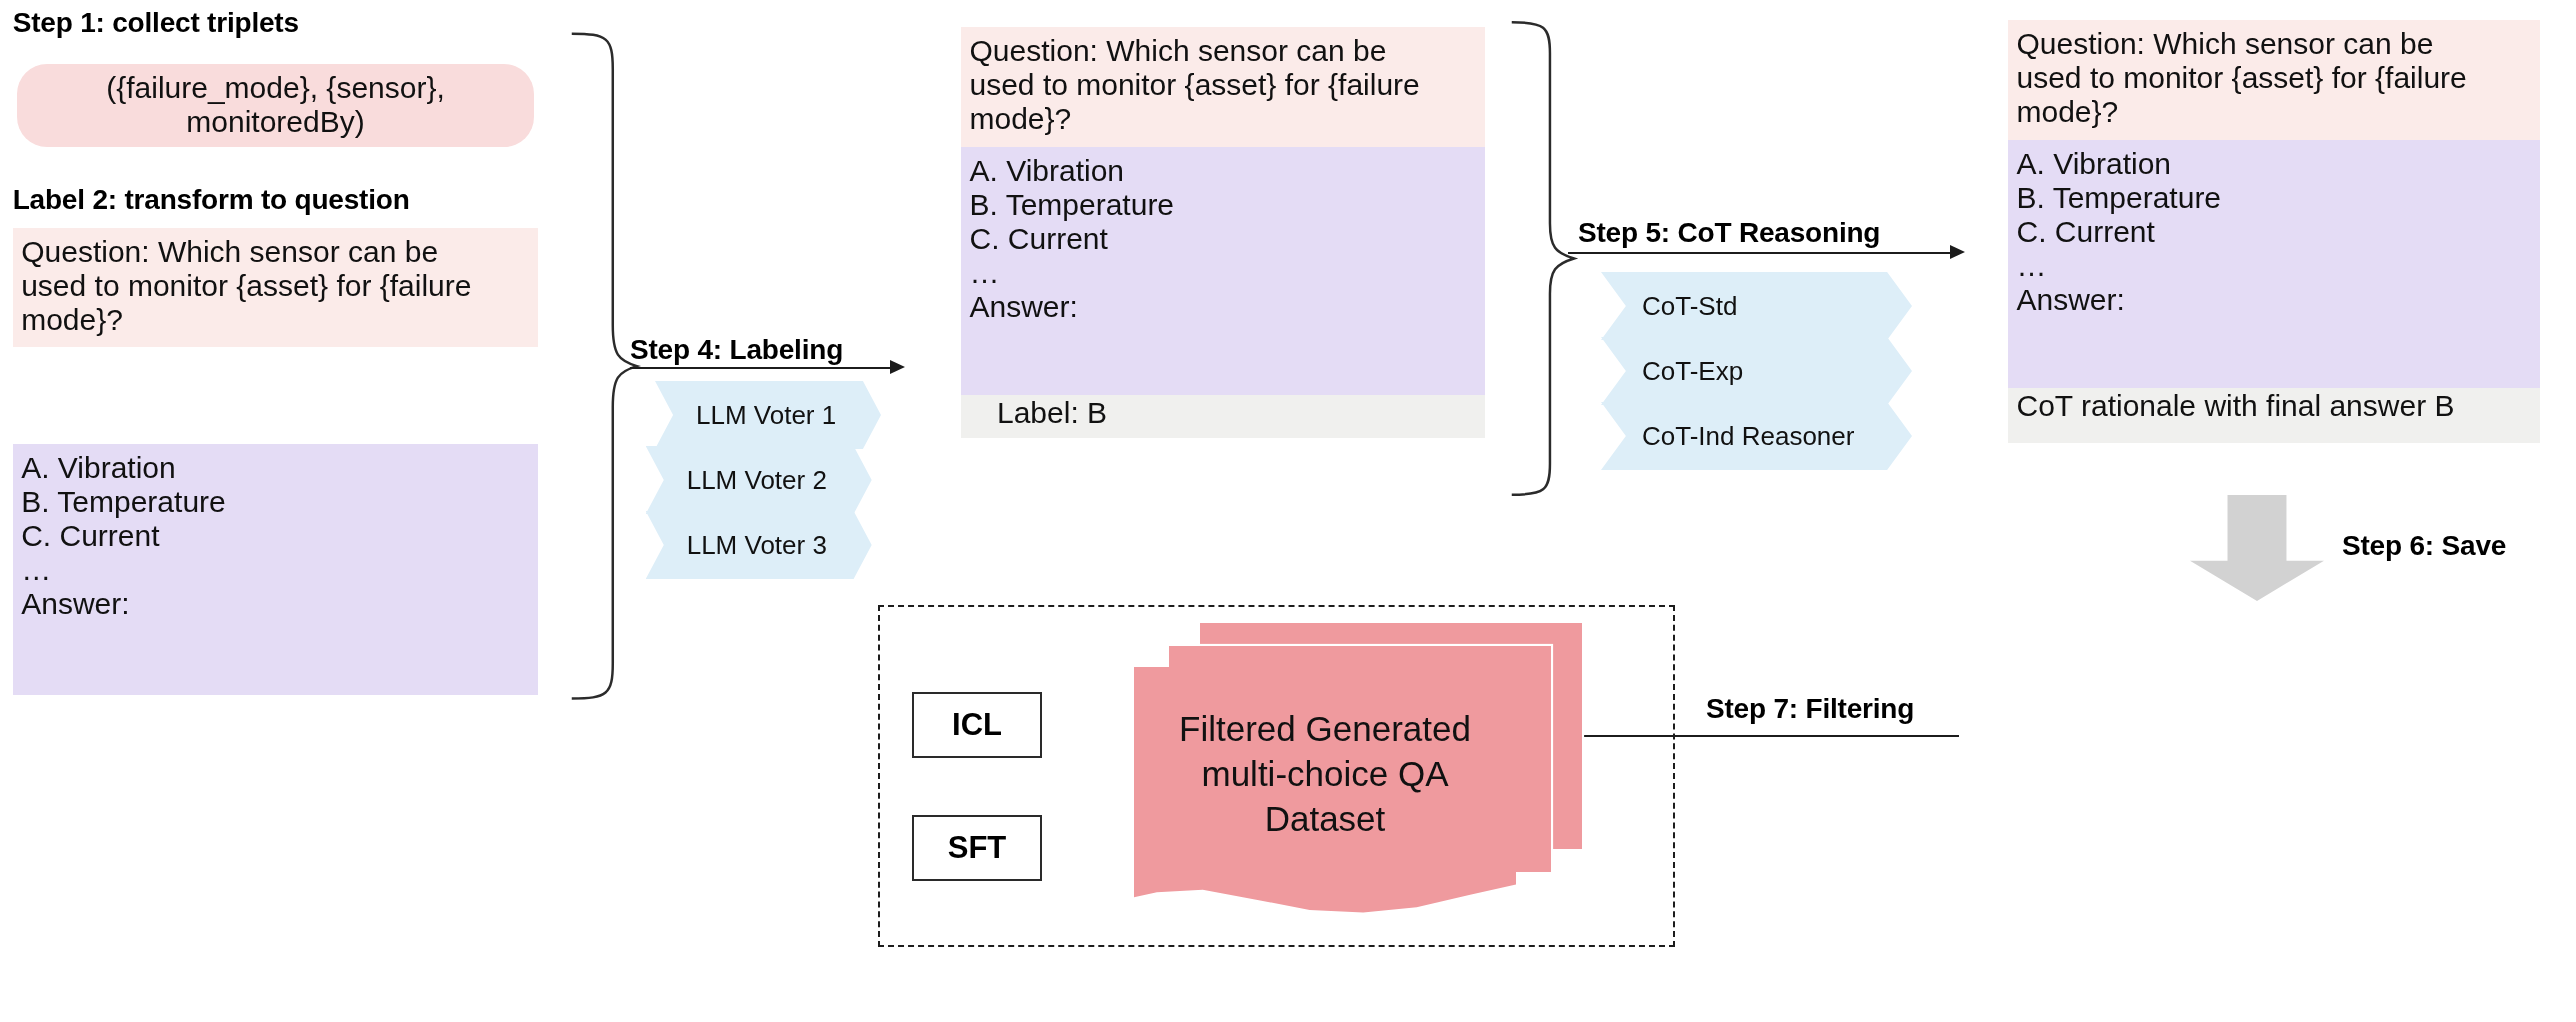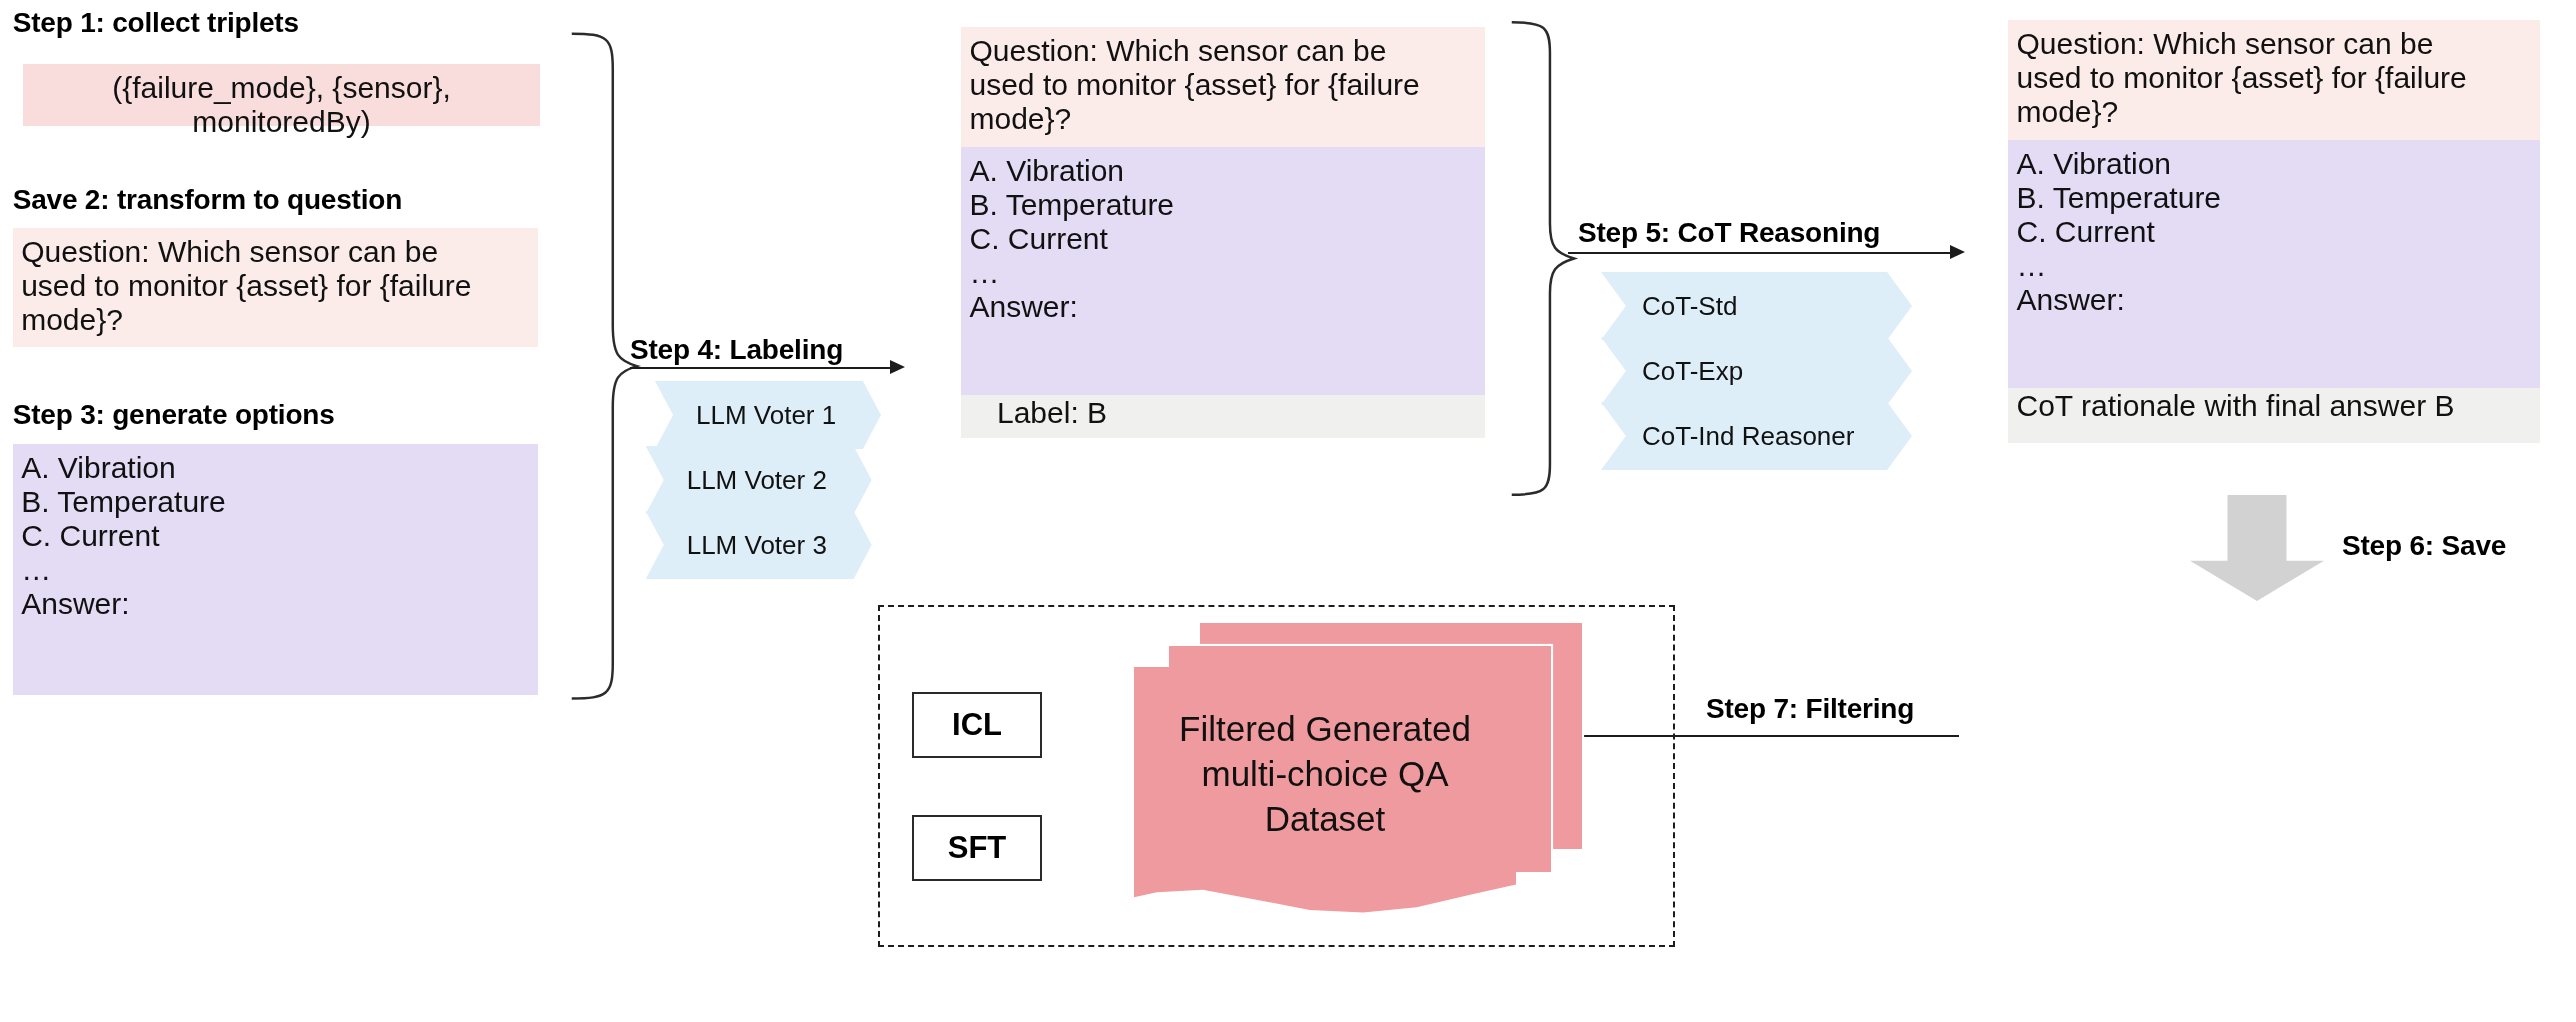--- a/index.html
+++ b/index.html
@@ -103,34 +103,33 @@
 
   svg.brace{position:absolute;overflow:visible;}
 </style>
 </head>
 <body>
 
 <div class="stage">
 
   <div class="abs step-title" style="left:12.7px; top:5.7px;">Step 1: collect triplets</div>
 
-  <div class="abs block pink-strong center-txt" style="left:23px; top:64px; width:517px; height:62px;">
+  <div class="abs block pink-strong center-txt" style="left:17px; top:64px; width:517px; height:83px;border-radius:30px;">
     <span class="ln">({failure_mode}, {sensor},</span>
     <span class="ln">monitoredBy)</span>
   </div>
 
-  <div class="abs step-title" style="left:12.7px; top:183px;">Save 2: transform to question</div>
+  <div class="abs step-title" style="left:12.7px; top:183px;">Label 2: transform to question</div>
 
   <div class="abs block pink-light" style="left:12.7px; top:228px; width:525px; height:119px;">
     <span class="ln">Question: Which sensor can be</span>
     <span class="ln">used to monitor {asset} for {failure</span>
     <span class="ln">mode}?</span>
   </div>
 
-  <div class="abs step-title" style="left:12.7px; top:398px;">Step 3: generate options</div>
 
   <div class="abs block lilac" style="left:12.7px; top:444px; width:525px; height:251px;">
     <span class="ln">A. Vibration</span>
     <span class="ln">B. Temperature</span>
     <span class="ln">C. Current</span>
     <span class="ln">…</span>
     <span class="ln">Answer:</span>
   </div>
 
   <svg class="brace" style="left:566px; top:28px;" width="78" height="679" viewBox="0 0 110 960">

